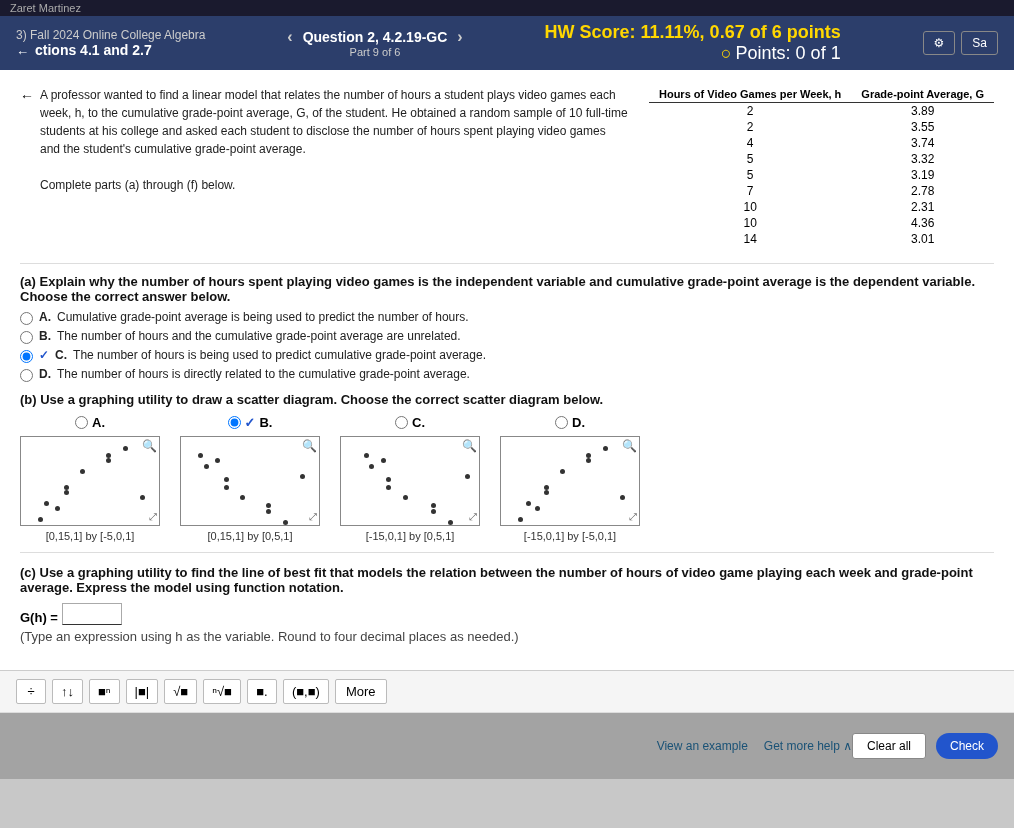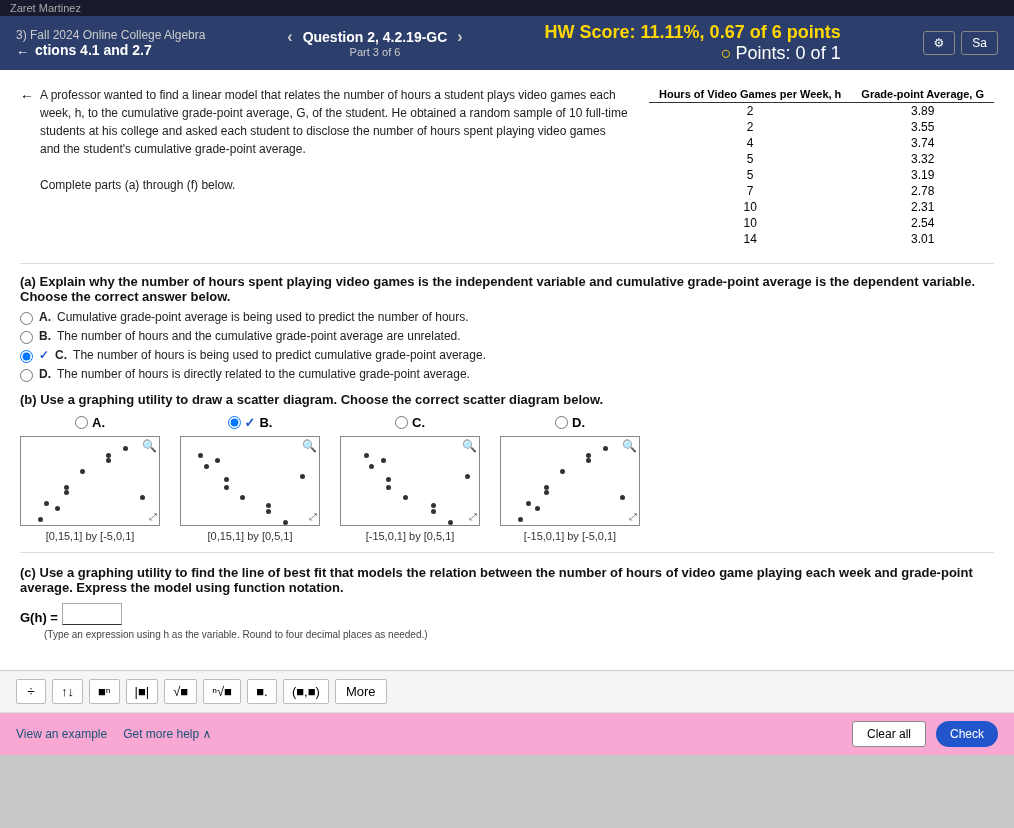--- a/index.html
+++ b/index.html
@@ -147,23 +147,22 @@
     .scatter-label {
       font-size: 11px;
       color: #333;
       text-align: center;
     }
 
     .function-input-section {
       margin-top: 12px;
     }
     .function-note {
-      font-size: 10px;
+      font-size: 13px;
       color: #444;
-      margin-left: 24px;
     }
     .input-box {
       display: inline-block;
       border: 1px solid #aaa;
       width: 80px;
       height: 22px;
       vertical-align: middle;
       background: white;
     }
 
@@ -189,25 +188,25 @@
     .math-btn-more {
       background: white;
       border: 1px solid #bbb;
       padding: 4px 10px;
       font-size: 13px;
       cursor: pointer;
       border-radius: 2px;
     }
 
     .bottom-bar {
-      background: #f9a8d4;
+      background: #a3a3a3;
       border-top: 1px solid #ddd;
-      padding: 8px 16px;
-      display: flex;
-      justify-content: space-between;
+      padding: 20px 16px;
+      display: flex;
+      justify-content: flex-end;
       align-items: center;
     }
     .bottom-links {
       display: flex;
       gap: 16px;
       font-size: 12px;
     }
     .bottom-links a {
       color: #1a5276;
       text-decoration: none;
@@ -292,21 +291,21 @@
       <span style="cursor:pointer;">←</span>
       <span style="font-weight:bold; font-size:14px;">ctions 4.1 and 2.7</span>
     </div>
   </div>
   <div class="header-center">
     <div class="question-nav">
       <span class="nav-arrow">‹</span>
       <span>Question 2, 4.2.19-GC</span>
       <span class="nav-arrow">›</span>
     </div>
-    <div class="part-info">Part 3 of 6</div>
+    <div class="part-info">Part 9 of 6</div>
   </div>
   <div class="header-right">
     <div class="score">HW Score: 11.11%, 0.67 of 6 points</div>
     <div class="points">
       <span style="color: #ffd700;">○</span>
       <span>Points: 0 of 1</span>
     </div>
   </div>
   <div style="display:flex;gap:6px;">
     <button class="gear-icon">⚙</button>
@@ -357,21 +356,21 @@
             <tr>
               <td>7</td>
               <td>2.78</td>
             </tr>
             <tr>
               <td>10</td>
               <td>2.31</td>
             </tr>
             <tr>
               <td>10</td>
-              <td>2.54</td>
+              <td>4.36</td>
             </tr>
             <tr>
               <td>14</td>
               <td>3.01</td>
             </tr>
           </tbody>
       </table>
     </div>
   </div>
 

